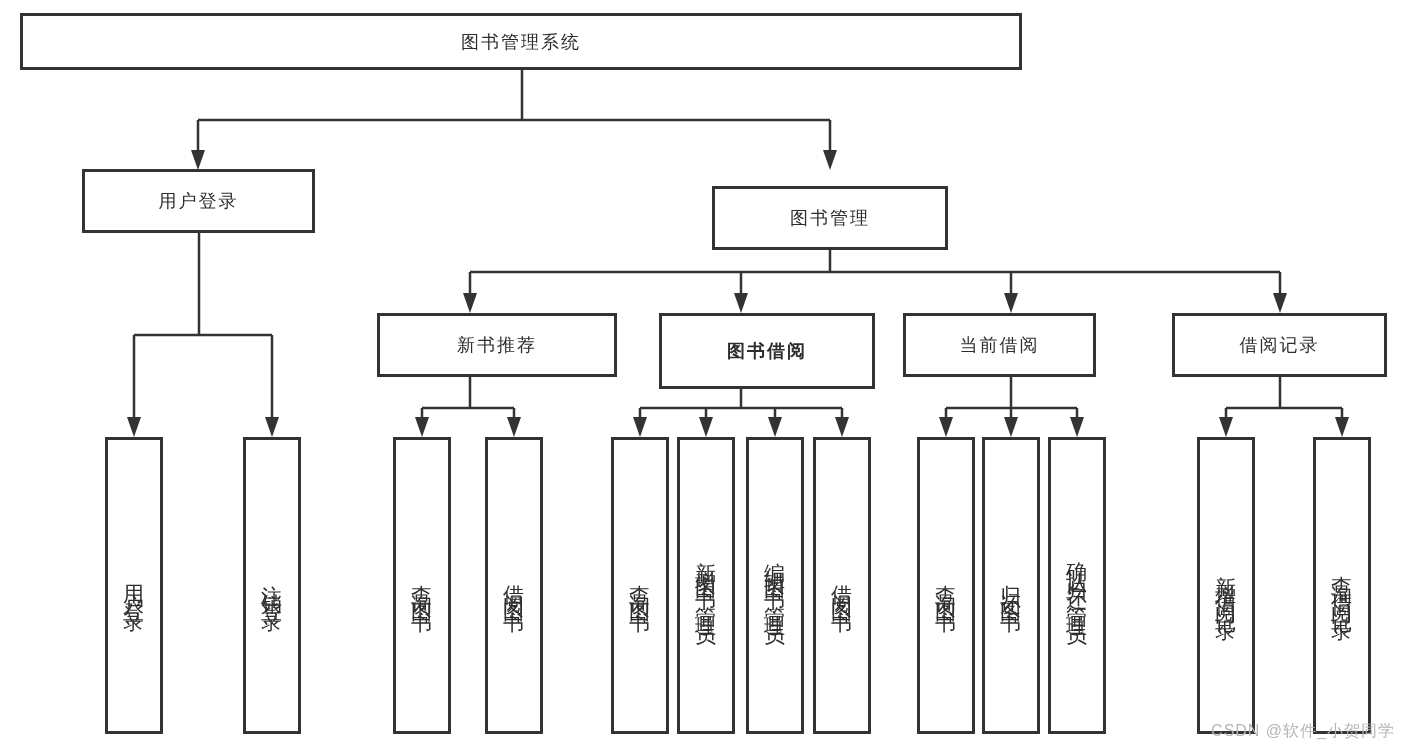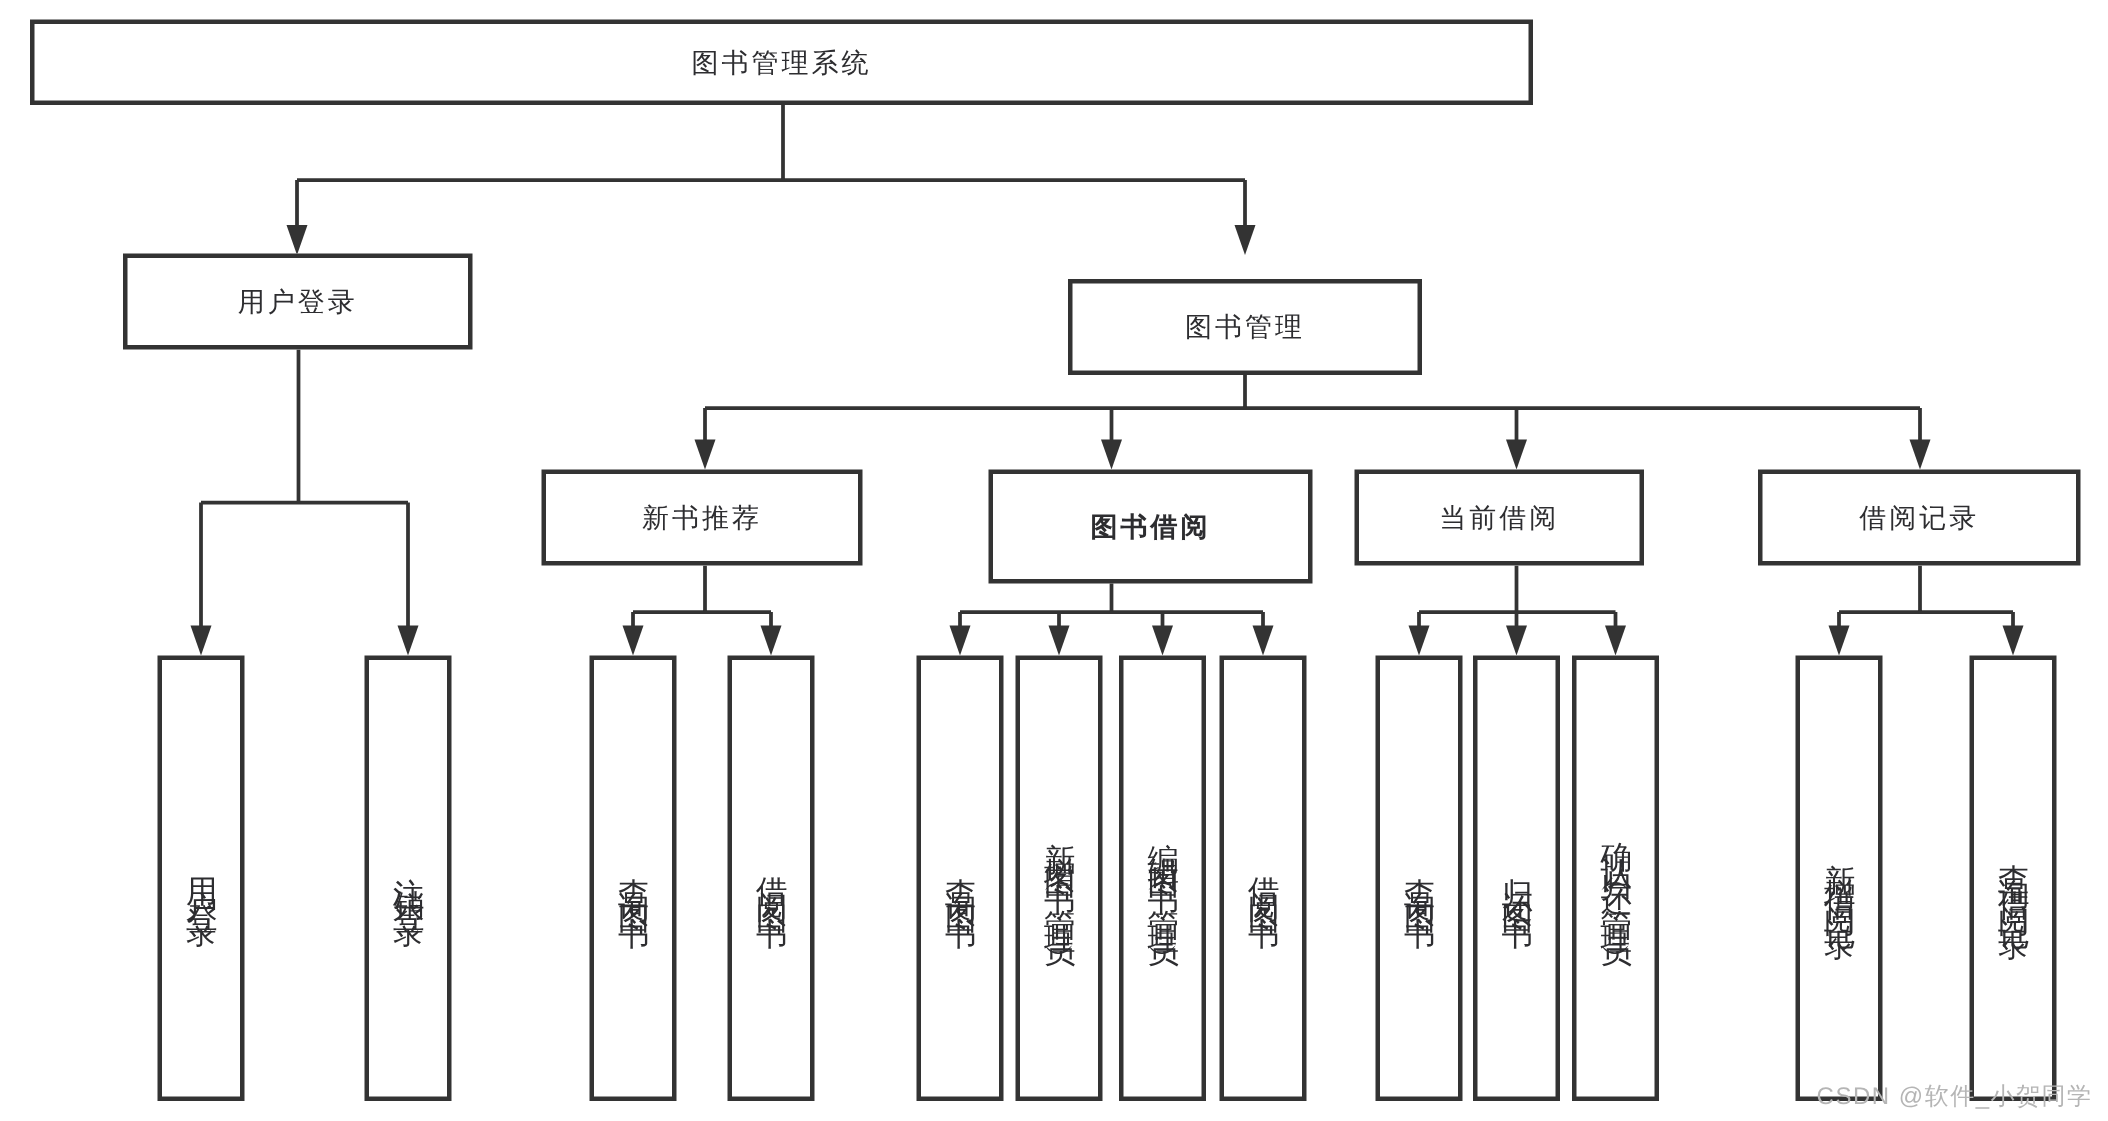--- a/index.html
+++ b/index.html
@@ -37,21 +37,21 @@
     top:437px;width:58px;height:297px;
     font-size:21px;
     letter-spacing:9px;
     writing-mode:vertical-rl;
     text-orientation:mixed;
     line-height:1;
   }
   #n-root{left:20px;top:13px;width:1002px;height:57px;}
   #n-userlogin{left:82px;top:169px;width:233px;height:64px;}
   #n-bookmgmt{left:712px;top:169px;width:236px;height:64px;margin-top:17px;}
-  #n-sec0{left:361px;top:313px;width:214px;height:64px;}
+  #n-sec0{left:377px;top:313px;width:240px;height:64px;}
   #n-sec1{left:659px;top:313px;width:216px;height:76px;font-weight:bold;}
   #n-sec2{left:903px;top:313px;width:193px;height:64px;}
   #n-sec3{left:1172px;top:313px;width:215px;height:64px;}
   #n-l0a{left:105px;}
   #n-l0b{left:243px;}
   #n-l1a{left:393px;}
   #n-l1b{left:485px;}
   #n-l2a{left:611px;}
   #n-l2b{left:677px;}
   #n-l2c{left:746px;}

